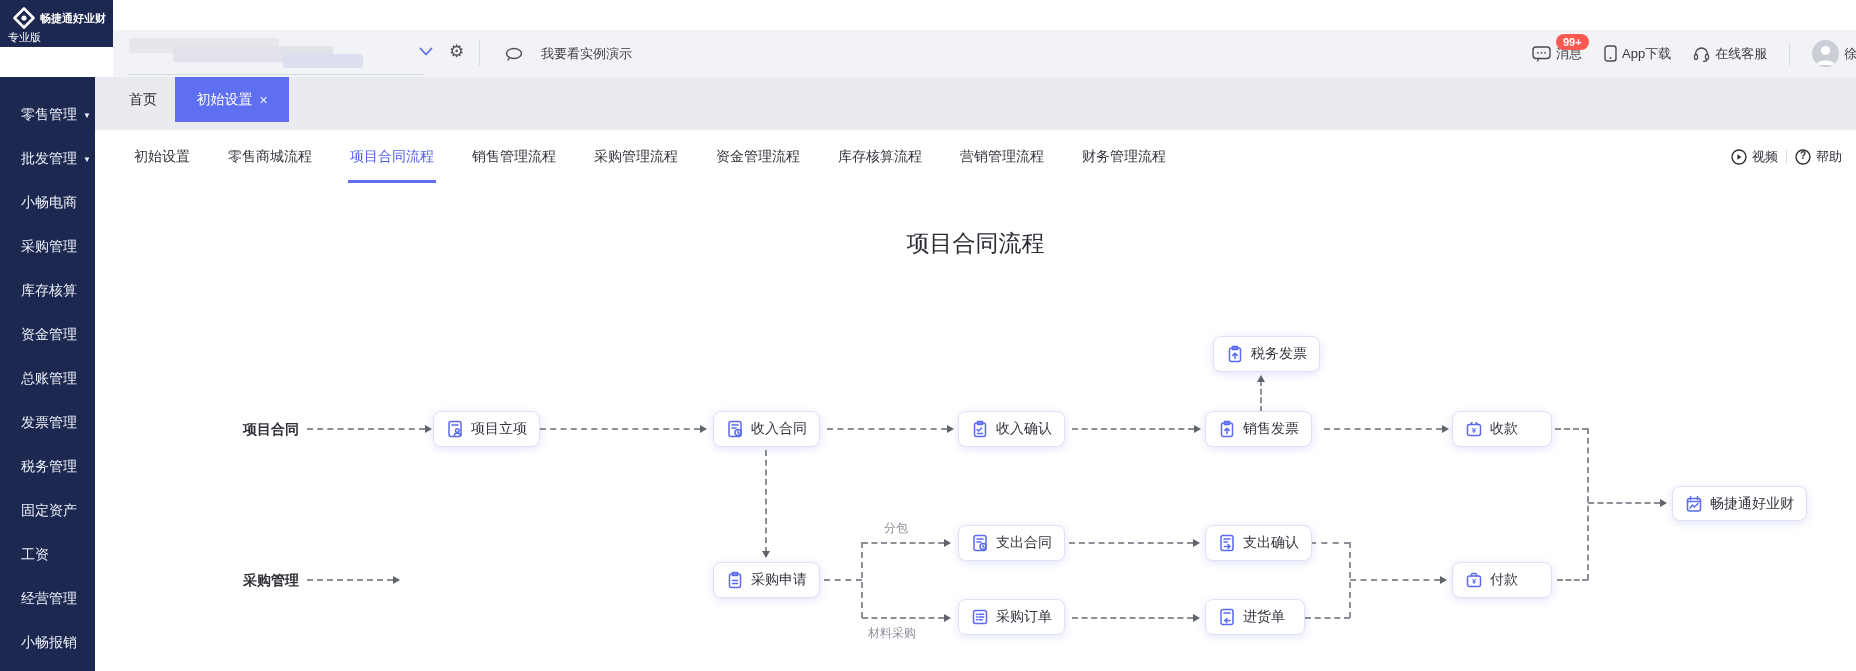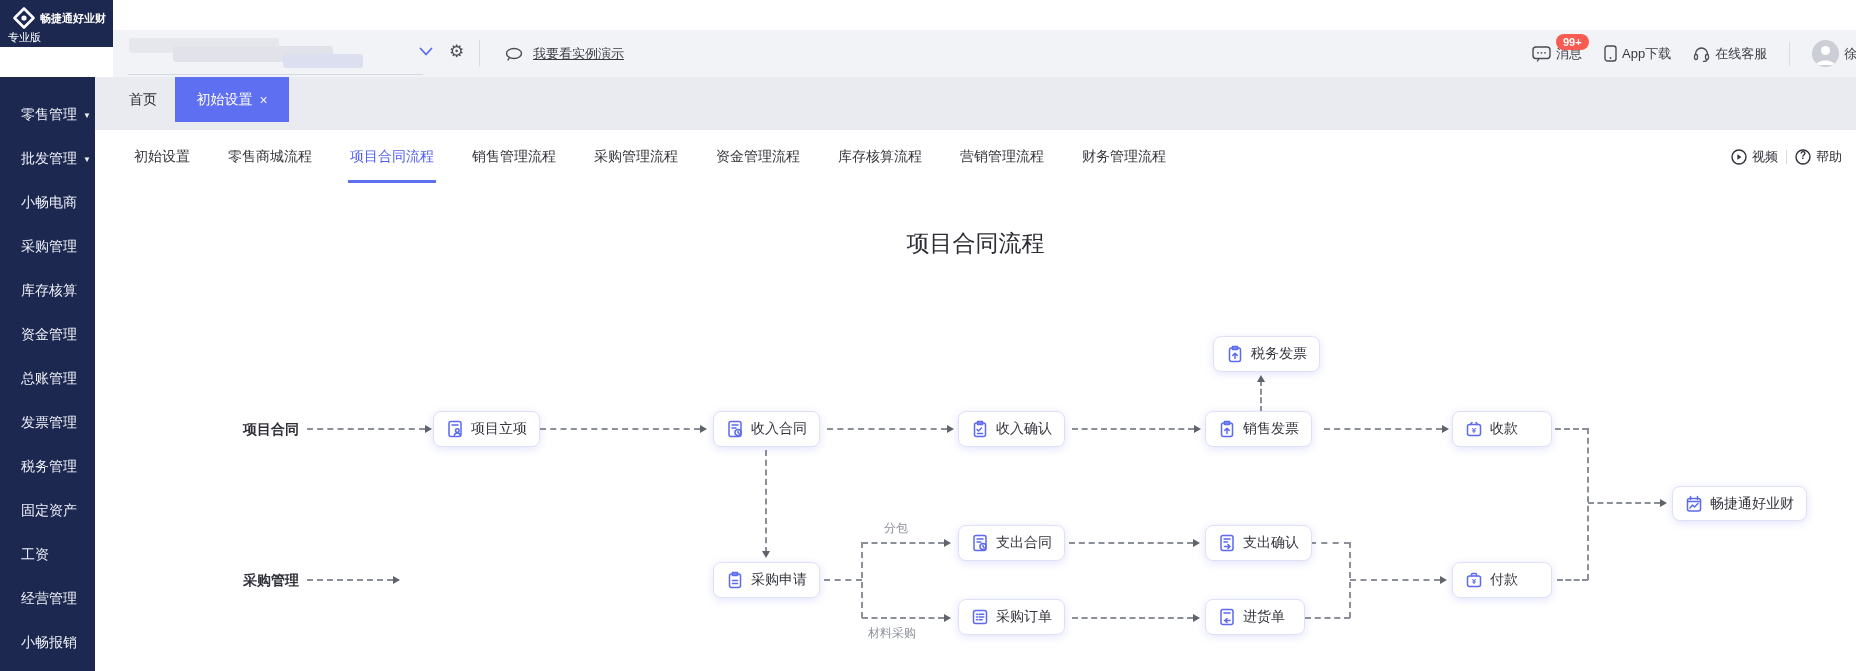--- a/index.html
+++ b/index.html
@@ -22,21 +22,21 @@
     position:absolute; left:113px; top:30px; width:1743px; height:47px;
     background:#f2f3f7;
   }
   .blob { position:absolute; border-radius:3px; }
   .blob1 { left:16px; top:8px; width:150px; height:15px; background:#e6e7ec; }
   .blob2 { left:60px; top:16px; width:160px; height:16px; background:#e2e3ea; }
   .blob3 { left:170px; top:24px; width:80px; height:14px; background:#dcdff0; }
   .selector-underline { position:absolute; left:15px; top:44px; width:295px; border-bottom:1px solid #d7d9e0; }
   .hdr-icon { position:absolute; top:13px; cursor:pointer; }
   .hdr-divider { position:absolute; top:10px; width:0; height:26px; border-left:1px solid #d9dbe2; }
-  .demo-group { position:absolute; left:392px; top:0; height:47px; display:flex; align-items:center; gap:10px; font-size:13px; color:#3a3b42; cursor:pointer;text-decoration:underline; }
+  .demo-group { position:absolute; left:392px; top:0; height:47px; display:flex; align-items:center; gap:18px; font-size:13px; color:#3a3b42; cursor:pointer; }
   .hdr-right { position:absolute; left:1419px; top:0; height:47px; width:560px; display:flex; align-items:center; gap:22px; font-size:13px; color:#3a3b42; }
   .hdr-item { display:flex; align-items:center; gap:5px; cursor:pointer; position:relative; white-space:nowrap; }
   .badge {
     position:absolute; top:-11px; left:24px; background:#fa5a51; color:#fff;
     font-size:11px; font-weight:bold; border-radius:9px; padding:1px 7px; line-height:14px;
   }
   .v-div { width:0; height:24px; border-left:1px solid #d9dbe2; }
   .avatar { width:27px; height:27px; border-radius:50%; background:#ccced6; overflow:hidden; flex:0 0 auto; }
   .gear { font-size:17px; color:#4d4e57; line-height:1; }
   

